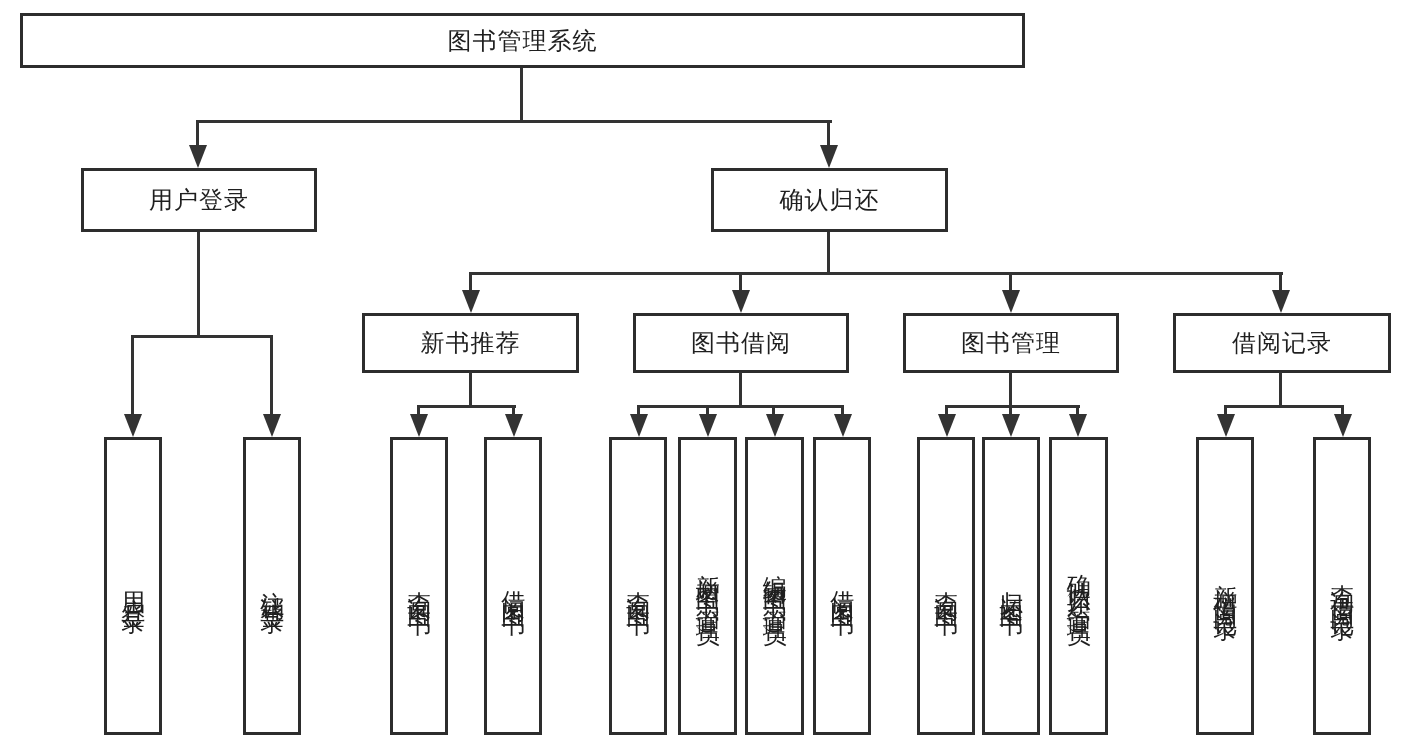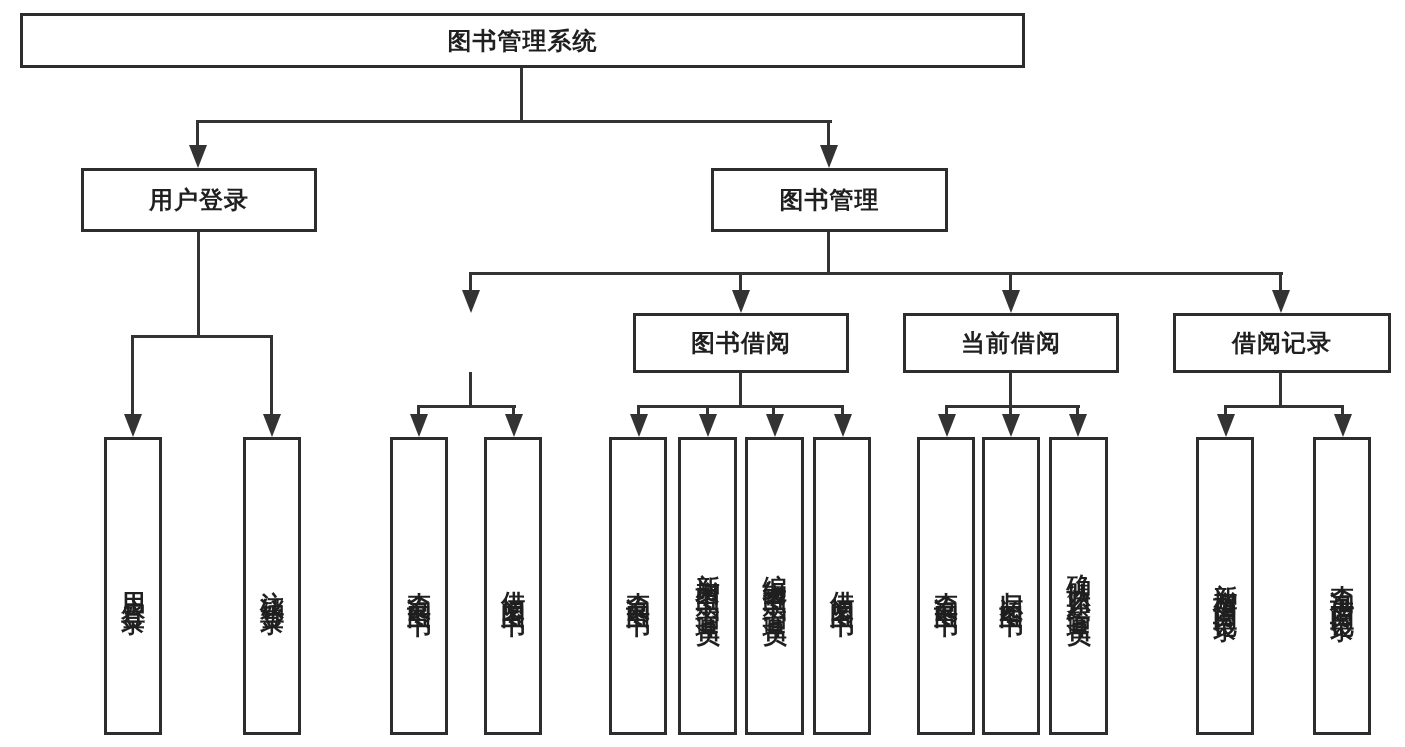--- a/index.html
+++ b/index.html
@@ -16,21 +16,21 @@
     background:var(--bg);
     font-family:"DejaVu Sans","Liberation Sans",sans-serif;
     color:var(--text);
     overflow:hidden;
   }
   .box{
     position:absolute;
     box-sizing:border-box;
     border:3px solid var(--border);
     background:#fff;
-    display:flex;align-items:center;justify-content:center;font-weight:bold;
+    display:flex;align-items:center;justify-content:center;
   }
   .hlabel{font-size:24px;letter-spacing:1px;white-space:nowrap;}
   .leaf .vtext{
     writing-mode:vertical-rl;
     text-orientation:mixed;
     font-size:24px;
     letter-spacing:7px;
     line-height:1.1;
     white-space:nowrap;
   }
@@ -59,30 +59,33 @@
 
   <div class="box" style="left:20px;top:13px;width:1005px;height:55px;">
     <span class="hlabel">图书管理系统</span>
   </div>
 
   <div class="box" style="left:81px;top:168px;width:236px;height:64px;">
     <span class="hlabel">用户登录</span>
   </div>
 
   <div class="box" style="left:711px;top:168px;width:237px;height:64px;">
-    <span class="hlabel">图书管理</span>
-  </div>
-
+    <span class="hlabel">确认归还</span>
+  </div>
+
+  <div class="box" style="left:362px;top:313px;width:217px;height:60px;">
+    <span class="hlabel">新书推荐</span>
+  </div>
 
   <div class="box" style="left:633px;top:313px;width:216px;height:60px;align-items:center;">
     <span class="hlabel">图书借阅</span>
   </div>
 
   <div class="box" style="left:903px;top:313px;width:216px;height:60px;">
-    <span class="hlabel">当前借阅</span>
+    <span class="hlabel">图书管理</span>
   </div>
 
   <div class="box" style="left:1173px;top:313px;width:218px;height:60px;">
     <span class="hlabel">借阅记录</span>
   </div>
 
   <div class="box leaf" style="left:104px;top:437px;width:58px;height:298px;">
     <span class="vtext">用户登录</span>
   </div>
   <div class="box leaf" style="left:243px;top:437px;width:58px;height:298px;">

